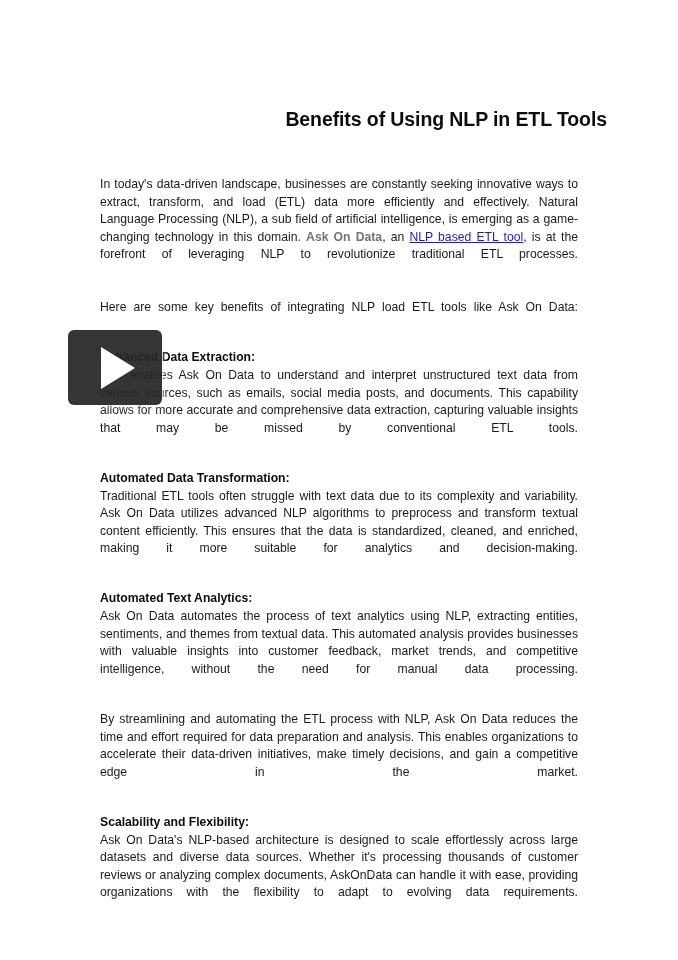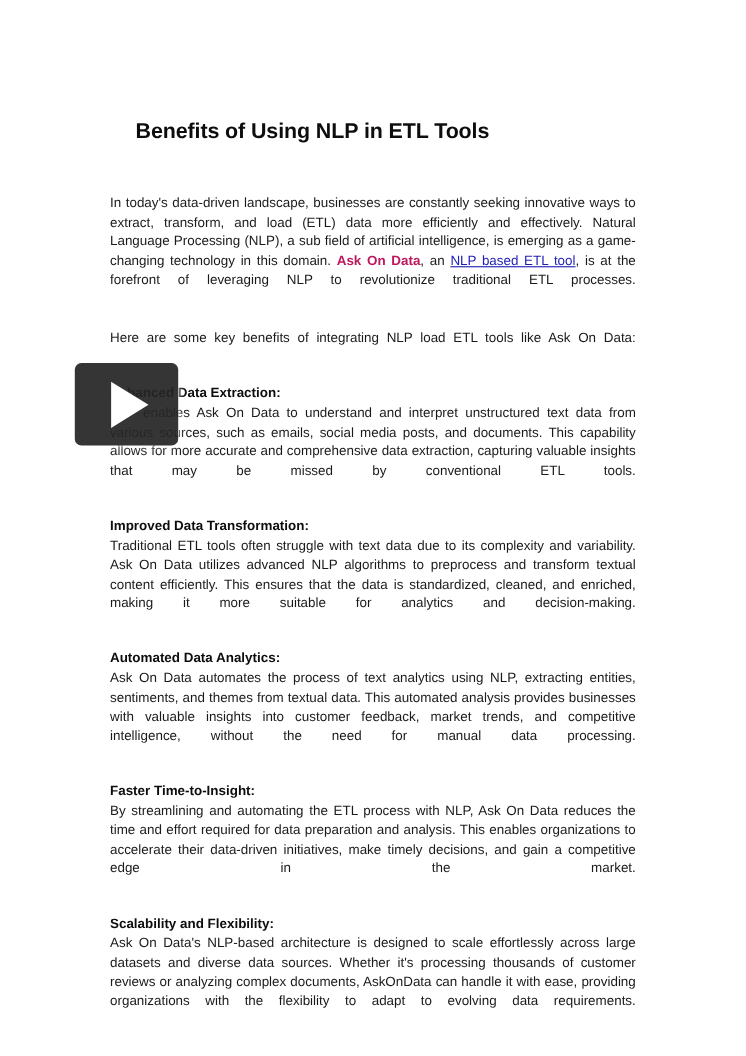--- a/index.html
+++ b/index.html
@@ -16,25 +16,26 @@
     width: 678px;
     height: 960px;
     background: #ffffff;
     overflow: hidden;
   }
   .doc-title {
     position: absolute;
     left: 0;
     top: 108px;
     width: 568px;
-    text-align: center;
+    text-align: right;
     font-size: 19.5px;
     font-weight: bold;
     letter-spacing: -0.1px;
     color: #0d0d0d;
+    padding-left: 39px;
   }
   .content {
     position: absolute;
     left: 100px;
     top: 176px;
     width: 478px;
   }
   .para {
     font-size: 12.2px;
     line-height: 17.6px;
@@ -53,21 +54,21 @@
   .section { margin: 0; }
   .sec-head {
     font-size: 12.2px;
     line-height: 17.6px;
     font-weight: bold;
     color: #0d0d0d;
     margin: 0;
   }
   .bold-inline {
     font-weight: bold;
-    color: #be185d;
+    color: #737373;
   }
   .doc-link {
     font-weight: normal;
     color: #1d1db5;
     text-decoration: underline;
     cursor: pointer;
   }
   
   .play-overlay {
     position: absolute;
@@ -110,35 +111,34 @@
     <div class="gap-sec"></div>
 
     <div class="section">
       <div class="sec-head">Enhanced Data Extraction:</div>
       <p class="para">NLP enables Ask On Data to understand and interpret unstructured text data from various sources, such as emails, social media posts, and documents. This capability allows for more accurate and comprehensive data extraction, capturing valuable insights that may be missed by conventional ETL tools.</p>
     </div>
 
     <div class="gap-sec"></div>
 
     <div class="section">
-      <div class="sec-head">Improved Data Transformation:</div>
+      <div class="sec-head">Automated Data Transformation:</div>
       <p class="para">Traditional ETL tools often struggle with text data due to its complexity and variability. Ask On Data utilizes advanced NLP algorithms to preprocess and transform textual content efficiently. This ensures that the data is standardized, cleaned, and enriched, making it more suitable for analytics and decision-making.</p>
     </div>
 
     <div class="gap-sec"></div>
 
     <div class="section">
-      <div class="sec-head">Automated Data Analytics:</div>
+      <div class="sec-head">Automated Text Analytics:</div>
       <p class="para">Ask On Data automates the process of text analytics using NLP, extracting entities, sentiments, and themes from textual data. This automated analysis provides businesses with valuable insights into customer feedback, market trends, and competitive intelligence, without the need for manual data processing.</p>
     </div>
 
     <div class="gap-sec"></div>
 
     <div class="section">
-      <div class="sec-head">Faster Time-to-Insight:</div>
       <p class="para">By streamlining and automating the ETL process with NLP, Ask On Data reduces the time and effort required for data preparation and analysis. This enables organizations to accelerate their data-driven initiatives, make timely decisions, and gain a competitive edge in the market.</p>
     </div>
 
     <div class="gap-sec"></div>
 
     <div class="section">
       <div class="sec-head">Scalability and Flexibility:</div>
       <p class="para">Ask On Data's NLP-based architecture is designed to scale effortlessly across large datasets and diverse data sources. Whether it's processing thousands of customer reviews or analyzing complex documents, AskOnData can handle it with ease, providing organizations with the flexibility to adapt to evolving data requirements.</p>
     </div>
 

